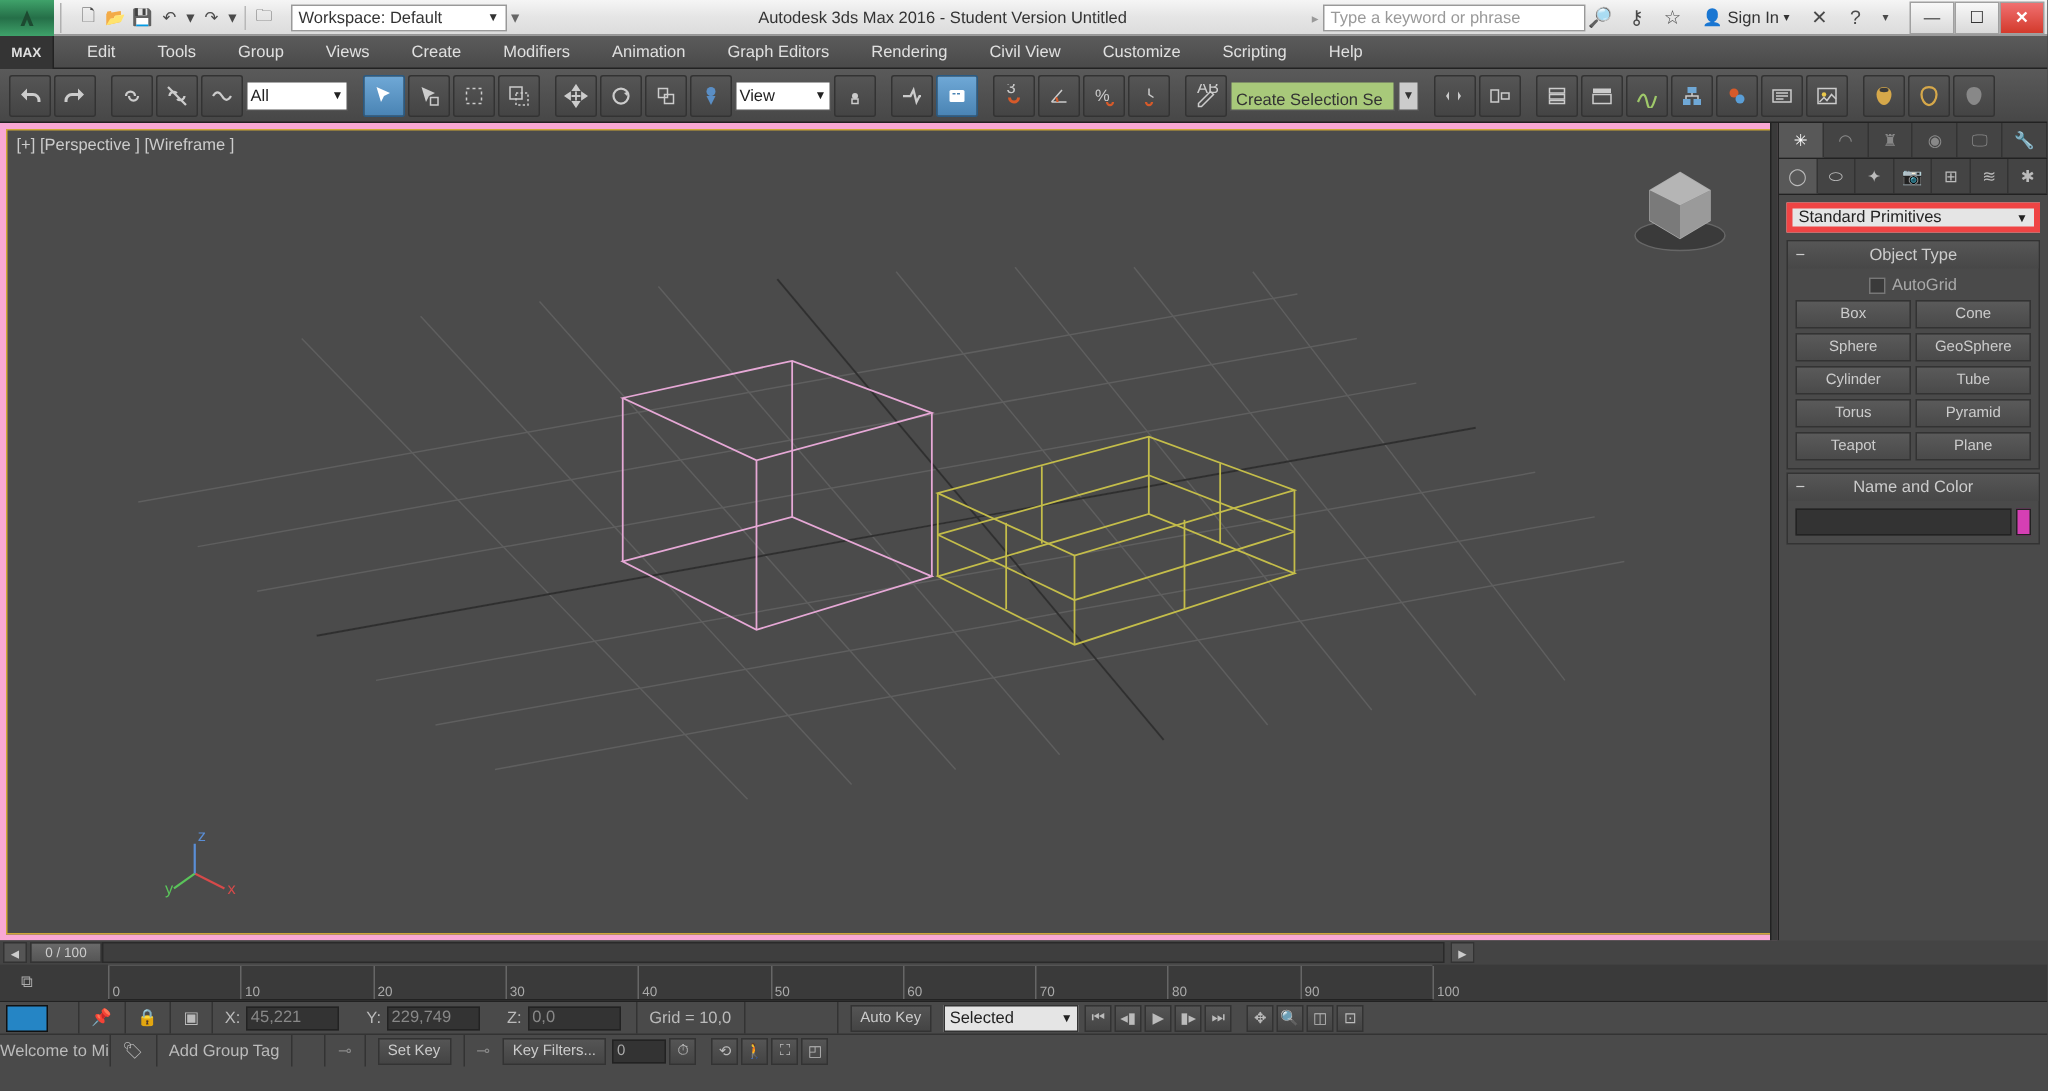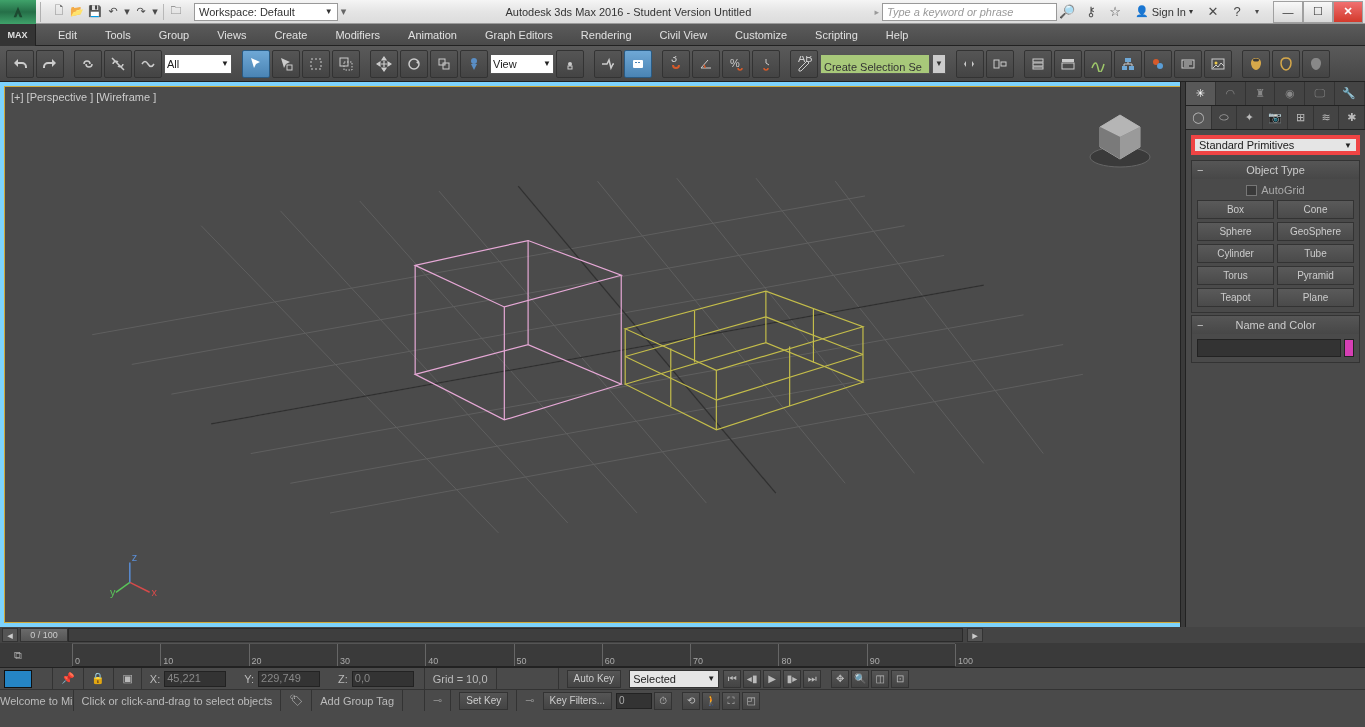--- a/index.html
+++ b/index.html
@@ -8,21 +8,21 @@
 
 .titlebar { height:24px; background:linear-gradient(#f5f5f5,#e5e5e5 50%,#dcdcdc); display:flex; align-items:center; border-bottom:1px solid #9a9a9a; }
 .titlebar .logo { width:36px; height:24px; background:linear-gradient(#3fa26a,#256f48 50%,#3fa26a); display:flex; align-items:center; justify-content:center; color:#222; font-size:8px; font-weight:bold; }
 .titlebar .logo svg { width:14px; height:14px; }
 .qat { display:flex; gap:2px; padding:0 6px; align-items:center; }
 .qat .qbtn { width:16px; height:16px; display:flex; align-items:center; justify-content:center; color:#4a4a4a; }
 .qsep { width:1px; height:16px; background:#b8b8b8; margin:0 2px; }
 .workspace { margin-left:4px; height:18px; background:#fff; border:1px solid #999; padding:0 4px; display:flex; align-items:center; font-size:10px; color:#333; }
 .workspace .arrow { margin-left:30px; font-size:8px; }
 .title-center { flex:1; text-align:center; color:#333; font-size:11px;margin-left:36px; }
-.search-box { width:175px; height:18px; border:1px solid #999; background:#fff; display:flex; align-items:center; padding:0 4px; font-style:italic; color:#999; font-size:10px; }
+.search-box { width:175px; height:18px; border:1px solid #999; background:#fff; display:flex; align-items:center; padding:0 4px; color:#999; font-size:10px; }
 .title-right { display:flex; align-items:center; gap:4px; padding-right:2px; }
 .title-right .tbtn { width:20px; height:20px; display:flex; align-items:center; justify-content:center; color:#4a4a4a; font-size:13px; }
 .signin { display:flex; align-items:center; gap:3px; color:#333; font-size:11px; padding:0 6px; }
 .wincontrols { display:flex; margin-left:6px; }
 .wincontrols .wc { width:30px; height:22px; display:flex; align-items:center; justify-content:center; background:linear-gradient(#f8f8f8,#d9d9d9); border:1px solid #a0a0a0; color:#333; font-size:11px; }
 .wincontrols .wc.close { background:linear-gradient(#f07070,#d33a2c); color:#fff; font-weight:bold; }
 
 
 .menubar { height:22px; background:linear-gradient(#5b5b5b,#4a4a4a); display:flex; align-items:center; gap:0; padding:0 10px; border-bottom:1px solid #222; }
 .menubar .mitem { padding:0 14px; color:#e0e0e0; font-size:11px; line-height:22px; cursor:pointer; }
@@ -32,21 +32,21 @@
 .toolbar { height:36px; background:linear-gradient(#5a5a5a,#474747); border-bottom:1px solid #222; display:flex; align-items:center; padding:0 6px; gap:2px; }
 .toolbar .tb { width:28px; height:28px; background:linear-gradient(#555,#444); border:1px solid #333; border-radius:2px; display:flex; align-items:center; justify-content:center; color:#ccc; }
 .toolbar .tb.active { background:linear-gradient(#6fa8d6,#4a84b4); border-color:#2a5a82; }
 .toolbar .tb svg { width:16px; height:16px; }
 .toolbar .tsep { width:6px; height:28px; background:transparent; }
 .toolbar select, .toolbar .dropdown { height:20px; background:#fff; border:1px solid #555; font-size:10px; color:#222; padding:0 2px;gap:24px; }
 .toolbar .dropdown { display:flex; align-items:center; }
 .named-sel { width:110px; height:20px; background:#a8c97a; border:1px solid #555; font-size:10px; color:#333; display:flex; align-items:flex-end; padding:0 3px; }
 
 
-.viewport-area { position:absolute; top:82px; left:0; right:180px; bottom:100px; background:#7dd3fc;padding-left:44px; }
+.viewport-area { position:absolute; top:82px; left:0; right:180px; bottom:100px; background:#f9a8d4;padding-left:44px; }
 .vp-frame { position:absolute; inset:4px; border:1px solid #cfa838; background:#4b4b4b; overflow:hidden; }
 .vp-label { position:absolute; top:4px; left:6px; color:#ccc; font-size:11px; }
 .viewcube-wrap { position:absolute; top:14px; right:24px; width:72px; height:72px; }
 .viewcube-wrap svg { width:72px; height:72px; }
 
 
 .cmdpanel { position:absolute; top:82px; right:0; width:180px; bottom:100px; background:#4a4a4a; border-left:1px solid #222; }
 .cmd-tabs { display:flex; height:24px; background:#444; border-bottom:1px solid #222; }
 .cmd-tabs .ctab { flex:1; display:flex; align-items:center; justify-content:center; border-right:1px solid #333; color:#888; }
 .cmd-tabs .ctab.active { background:#585858; color:#fff; }
@@ -569,21 +569,20 @@
       <div class="rbtn">⏭</div>
       <div style="width:6px"></div>
       <div class="rbtn">✥</div>
       <div class="rbtn">🔍</div>
       <div class="rbtn">◫</div>
       <div class="rbtn">⊡</div>
     </div>
   </div>
   <div class="status2-row">
     <div class="welcome-input">Welcome to Mi</div>
-    <div class="col wide">Click or click-and-drag to select objects</div>
     <div class="col">🏷</div>
     <div class="col">Add Group Tag</div>
     <div class="col" style="width:22px"></div>
     <div class="col" style="color:#888">⊸</div>
     <div class="col">
         <div class="kbtn">Set Key</div>
       </div>
     <div class="col" style="color:#888">⊸</div>
     <div class="kbtn">Key Filters...</div>
     <div class="right-controls">

